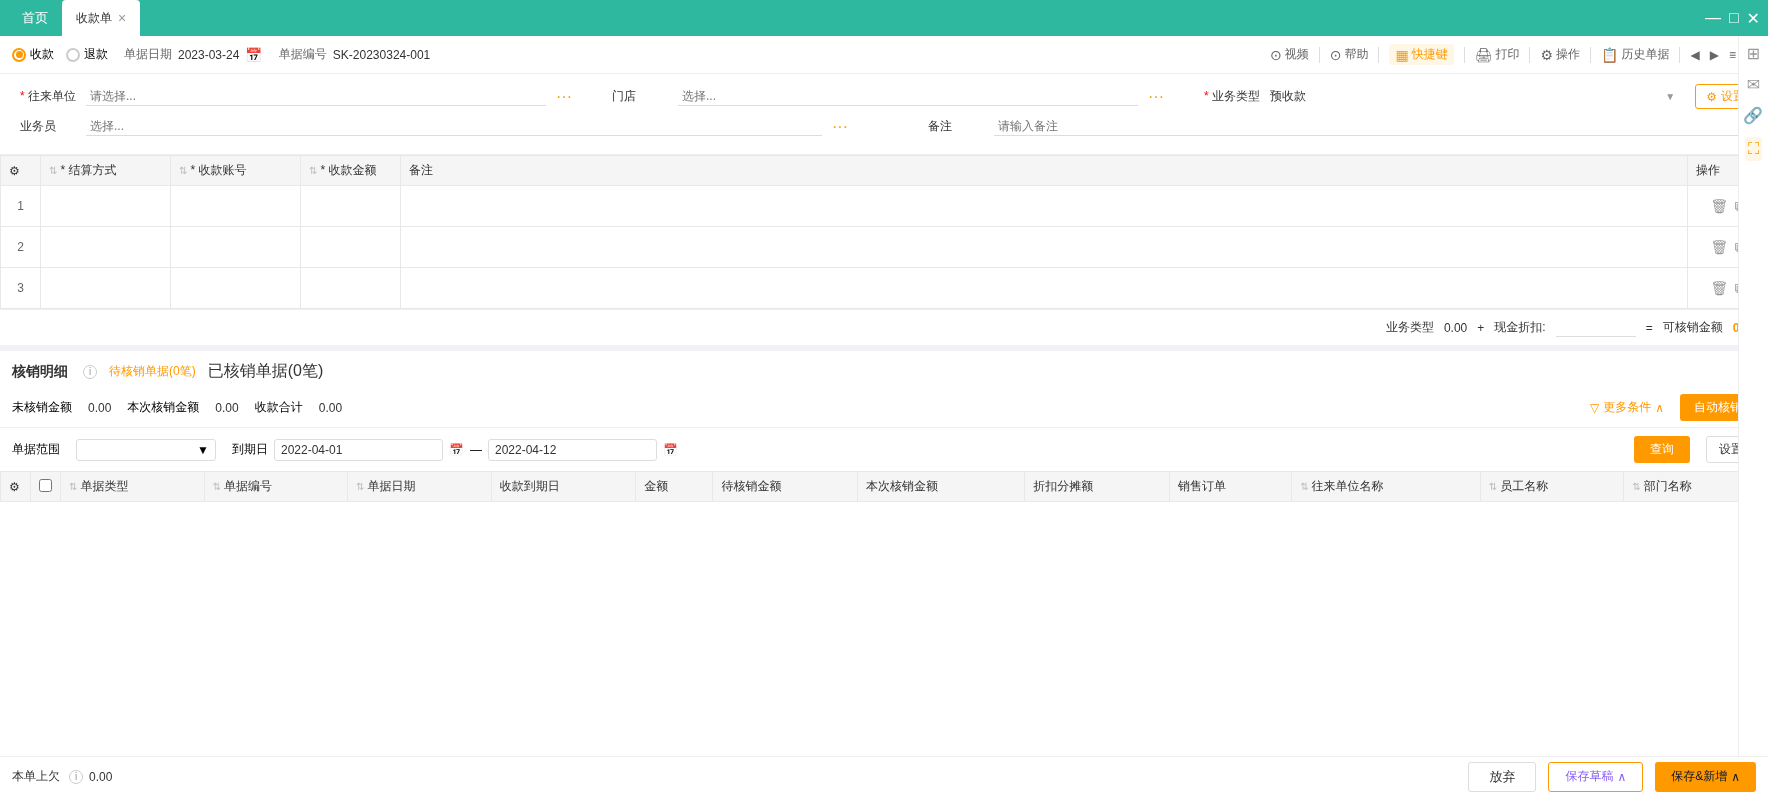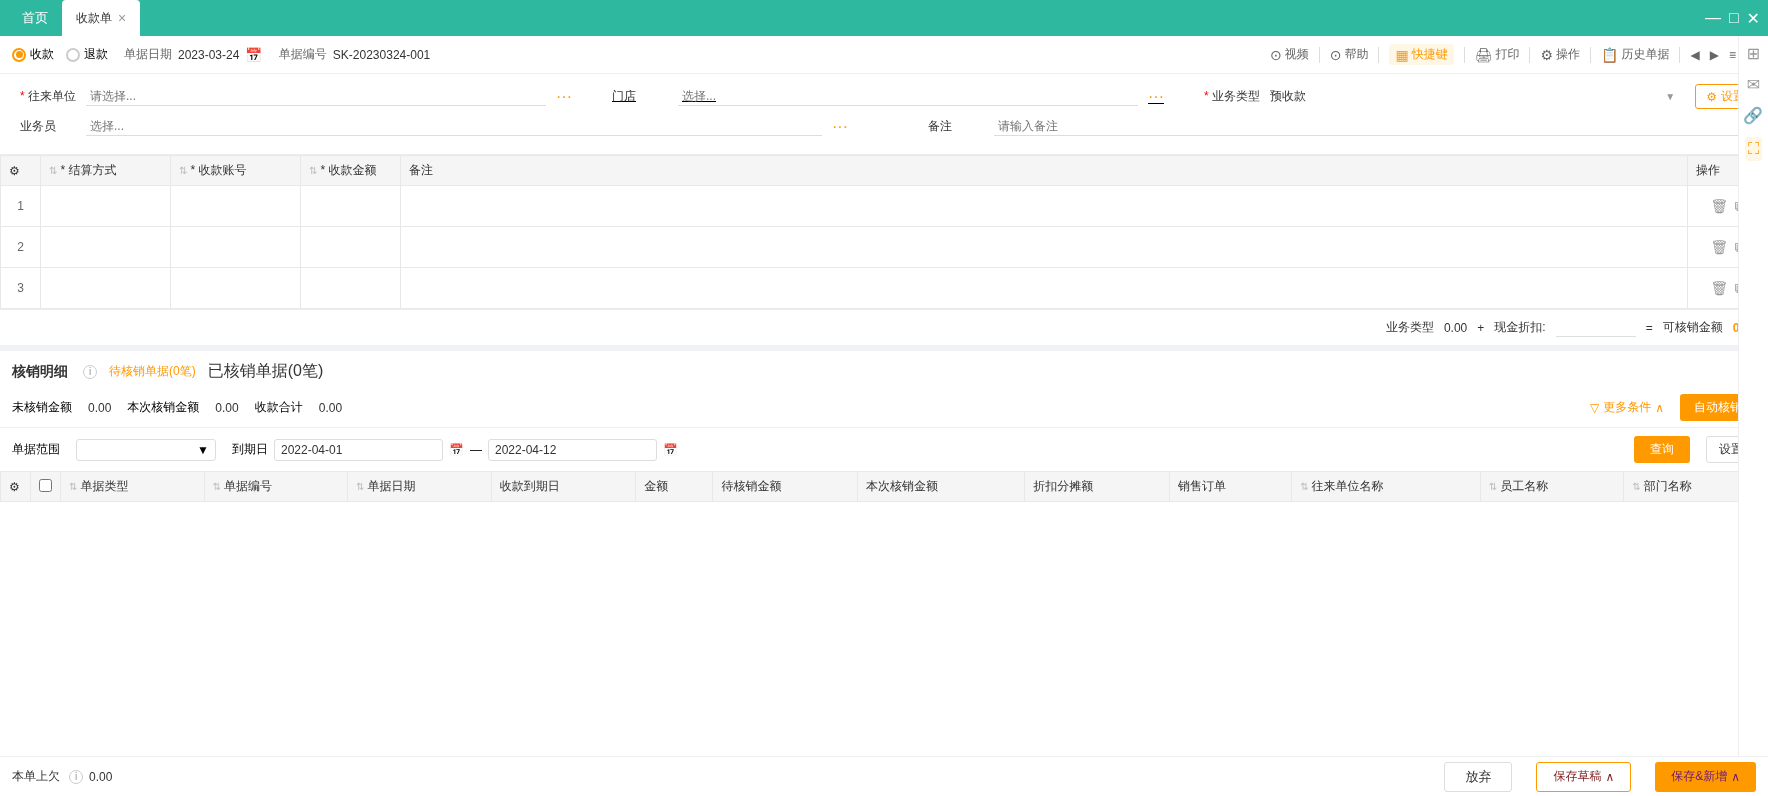--- a/index.html
+++ b/index.html
@@ -425,47 +425,47 @@
       display: flex;
       align-items: center;
       gap: 6px;
       color: #333;
       font-size: 12px;
     }
     .bottom-info .value { color: #333; font-weight: 500; }
     .bottom-actions {
       margin-left: auto;
       display: flex;
-      gap: 24px;
+      gap: 12px;
     }
     .btn-abandon {
       background: #fff;
       border: 1px solid #ddd;
       color: #333;
       padding: 5px 20px;
       border-radius: 3px;
       cursor: pointer;
       font-size: 13px;
     }
     .btn-draft {
       background: #fff;
       border: 1px solid #f90;
-      color: #7f1d1d;
+      color: #8b5cf6;
       padding: 5px 16px;
       border-radius: 3px;
       cursor: pointer;
       font-size: 13px;
       display: flex;
       align-items: center;
       gap: 4px;
     }
     .btn-save {
       background: #f90;
       border: none;
-      color: #701a75;
+      color: #0f172a;
       padding: 5px 16px;
       border-radius: 3px;
       cursor: pointer;
       font-size: 13px;
       display: flex;
       align-items: center;
       gap: 4px;
     }
 
     
@@ -589,21 +589,21 @@
   </div>
 
   <div class="form-area">
     <div class="form-row">
       <div class="form-field" style="flex: 2;">
         <span class="form-field-label required">往来单位</span>
         <input class="form-input" placeholder="请选择..." style="">
         <span class="form-more">···</span>
       </div>
       <div style="width:40px"></div>
-      <div class="form-field" style="flex: 2; text-decoration: underline;">
+      <div class="form-field" style="flex: 2;">
         <span class="form-field-label">门店</span>
         <input class="form-select-input" placeholder="选择..." style="">
         <span class="form-more">···</span>
       </div>
       <div style="width:40px"></div>
       <div class="form-field" style="flex: 2;">
         <span class="form-field-label required">业务类型</span>
         <span class="business-type-value">预收款</span>
         <span style="flex:1"></span>
         <span class="dropdown-arrow">▼</span>

